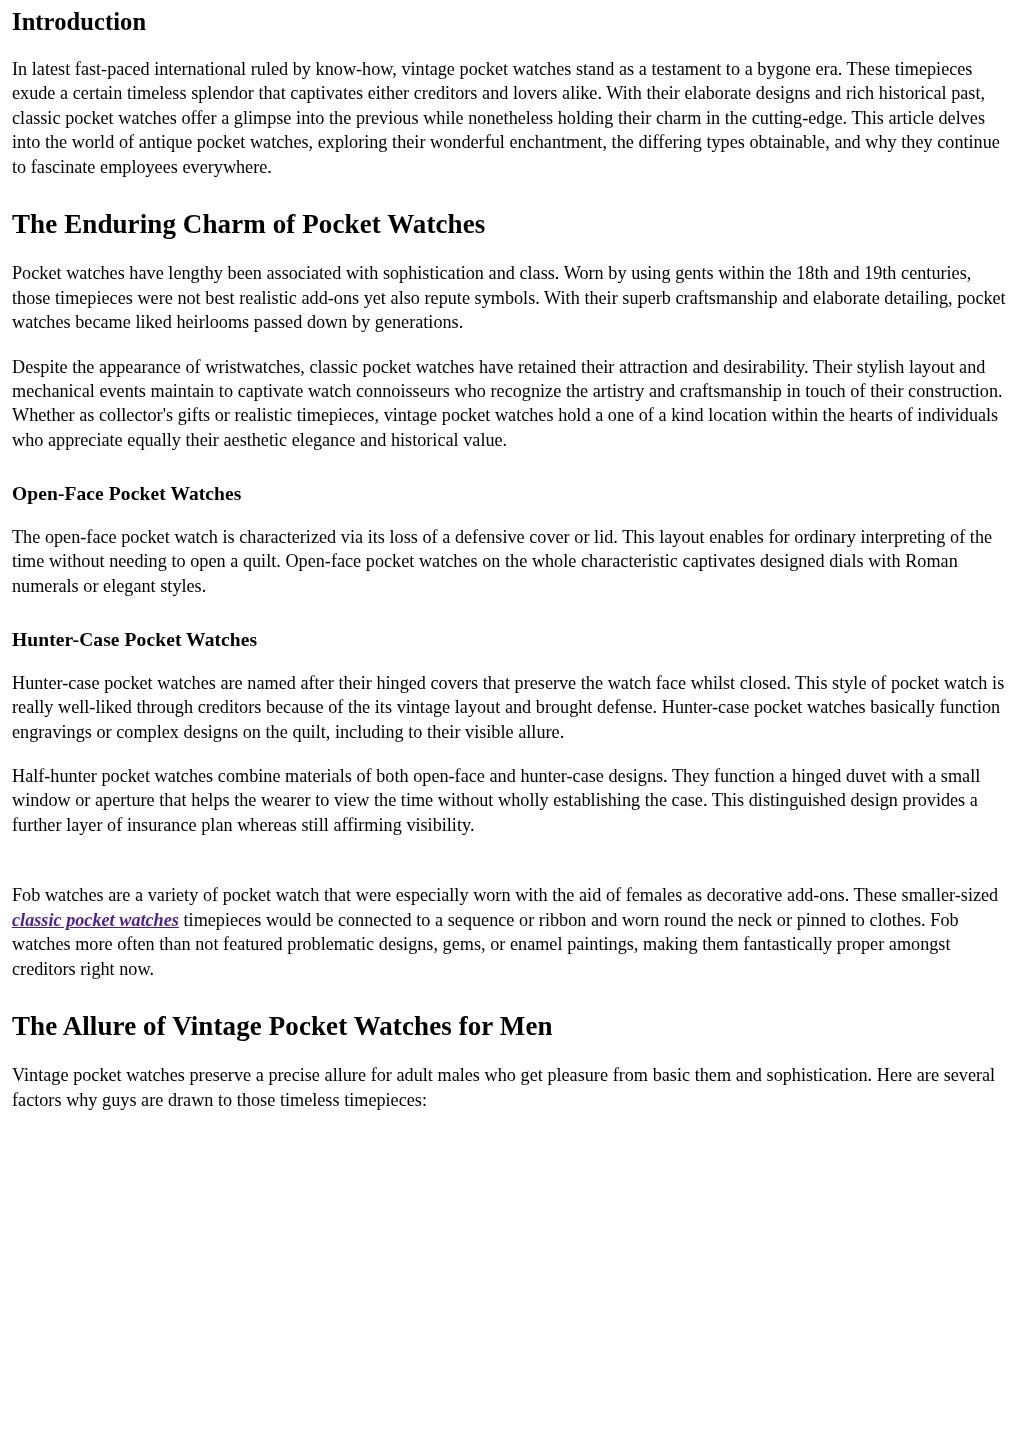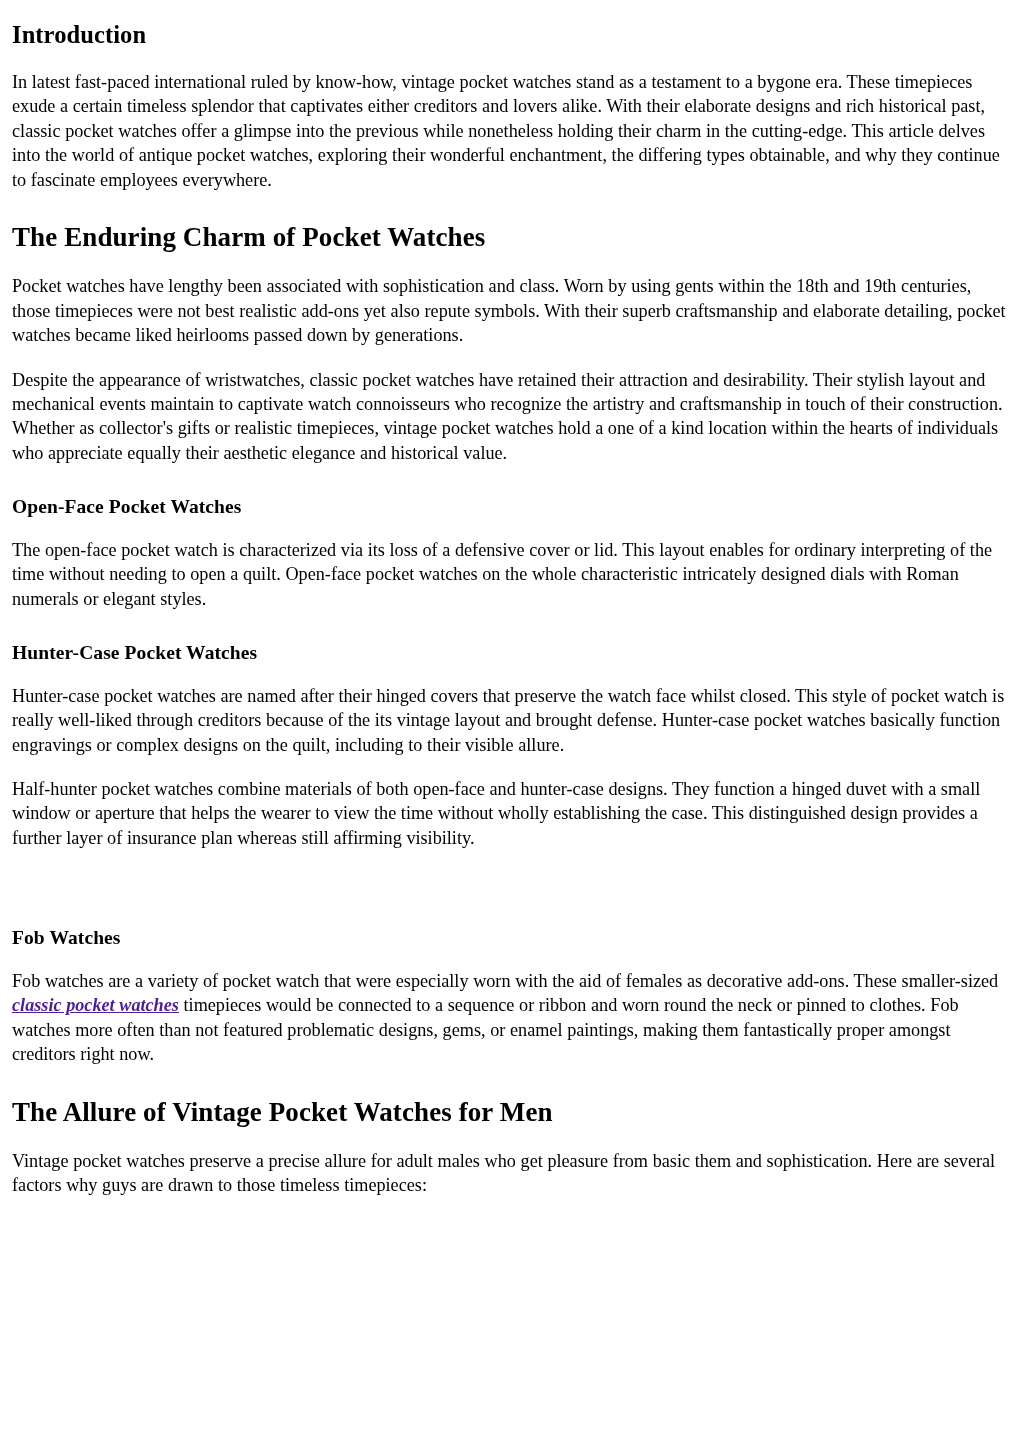--- a/index.html
+++ b/index.html
@@ -11,21 +11,21 @@
     width: 1024px;
     min-height: 1448px;
     font-family: "Liberation Serif", "DejaVu Serif", serif;
     color: #000000;
     -webkit-font-smoothing: antialiased;
   }
   .page {
     width: 1024px;
     min-height: 1448px;
     box-sizing: border-box;
-    padding: 15px 11px 0 12px;
+    padding: 2px 11px 0 12px;
     background: #ffffff;
   }
   .article { width: 1000px; }
 
   h1.doc-h {
     font-family: "Liberation Serif", "DejaVu Serif", serif;
     font-size: 24.5px;
     font-weight: bold;
     line-height: 1.18;
     margin: 6px 0 20px 0;
@@ -79,32 +79,31 @@
     <h2 class="doc-h">The Enduring Charm of Pocket Watches</h2>
 
     <p class="doc-p">Pocket watches have lengthy been associated with sophistication and class. Worn by using gents within the 18th and 19th centuries, those timepieces were not best realistic add-ons yet also repute symbols. With their superb craftsmanship and elaborate detailing, pocket watches became liked heirlooms passed down by generations.</p>
 
     <p class="doc-p">Despite the appearance of wristwatches, classic pocket watches have retained their attraction and desirability. Their stylish layout and mechanical events maintain to captivate watch connoisseurs who recognize the artistry and craftsmanship in touch of their construction. Whether as collector's gifts or realistic timepieces, vintage pocket watches hold a one of a kind location within the hearts of individuals who appreciate equally their aesthetic elegance and historical value.</p>
 
 
 
     <h3 class="doc-sh">Open-Face Pocket Watches</h3>
 
-    <p class="doc-p">The open-face pocket watch is characterized via its loss of a defensive cover or lid. This layout enables for ordinary interpreting of the time without needing to open a quilt. Open-face pocket watches on the whole characteristic intricately designed dials with Roman numerals or elegant styles.</p>
+    <p class="doc-p">The open-face pocket watch is characterized via its loss of a defensive cover or lid. This layout enables for ordinary interpreting of the time without needing to open a quilt. Open-face pocket watches on the whole characteristic captivates designed dials with Roman numerals or elegant styles.</p>
 
     <h3 class="doc-sh">Hunter-Case Pocket Watches</h3>
 
     <p class="doc-p">Hunter-case pocket watches are named after their hinged covers that preserve the watch face whilst closed. This style of pocket watch is really well-liked through creditors because of the its vintage layout and brought defense. Hunter-case pocket watches basically function engravings or complex designs on the quilt, including to their visible allure.</p>
 
 
     <p class="doc-p">Half-hunter pocket watches combine materials of both open-face and hunter-case designs. They function a hinged duvet with a small window or aperture that helps the wearer to view the time without wholly establishing the case. This distinguished design provides a further layer of insurance plan whereas still affirming visibility.</p>
 
     <p class="spacer-para"></p>
 
-    <h3 class="doc-sh">Fob Watches</h3>
 
     <p class="doc-p"><span>Fob watches are a variety of pocket watch that were especially worn with the aid of females as decorative add-ons. These smaller-sized </span><a class="doc-link" href="#">classic pocket watches</a><span> timepieces would be connected to a sequence or ribbon and worn round the neck or pinned to clothes. Fob watches more often than not featured problematic designs, gems, or enamel paintings, making them fantastically proper amongst creditors right now.</span></p>
 
     <h2 class="doc-h">The Allure of Vintage Pocket Watches for Men</h2>
 
     <p class="doc-p">Vintage pocket watches preserve a precise allure for adult males who get pleasure from basic them and sophistication. Here are several factors why guys are drawn to those timeless timepieces:</p>
 
   </article>
 </div>
 

